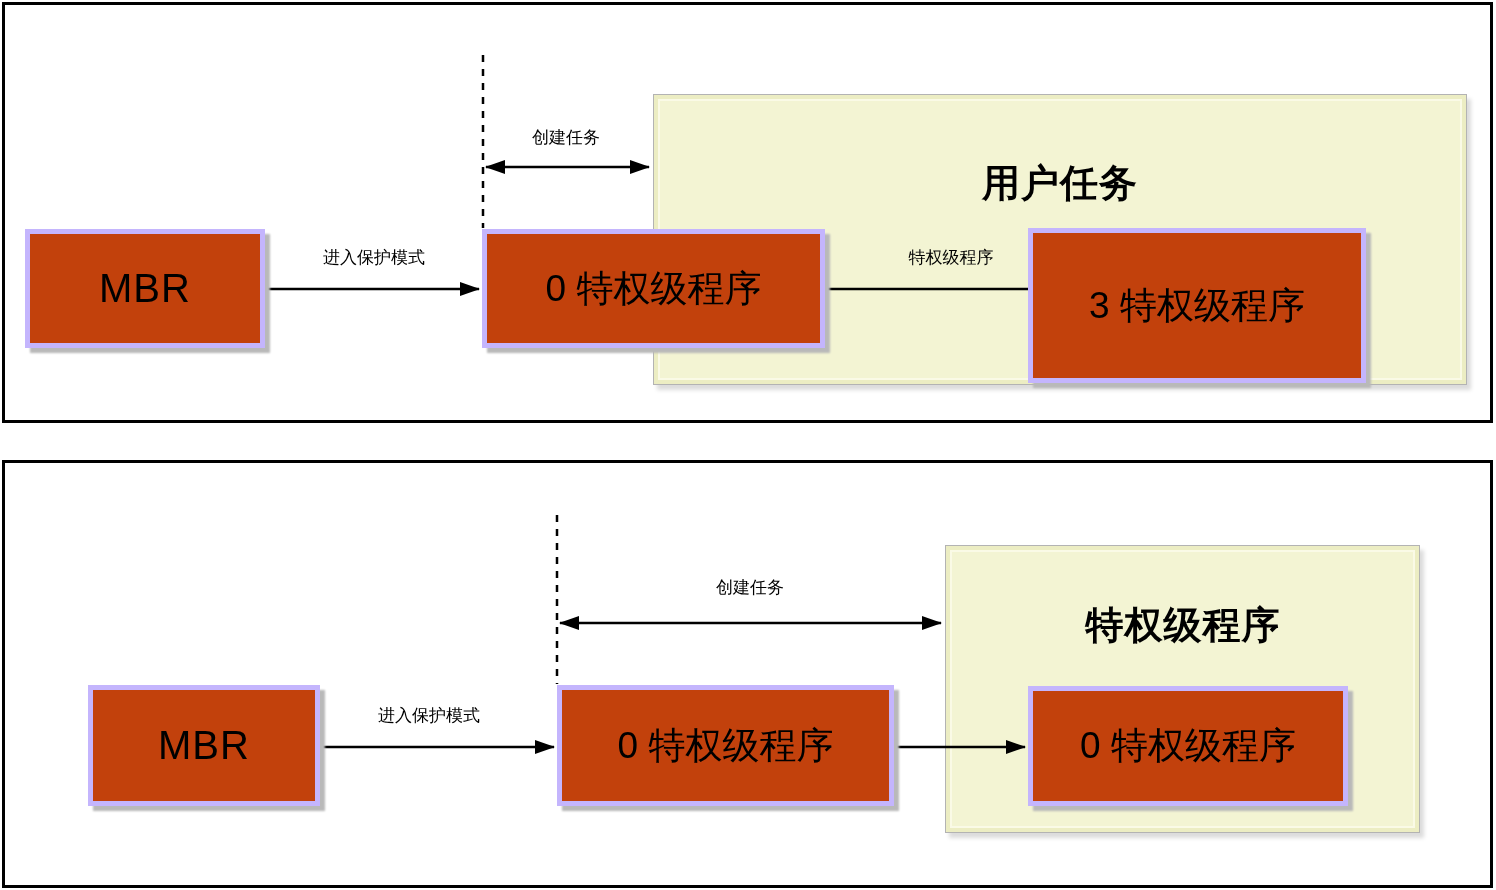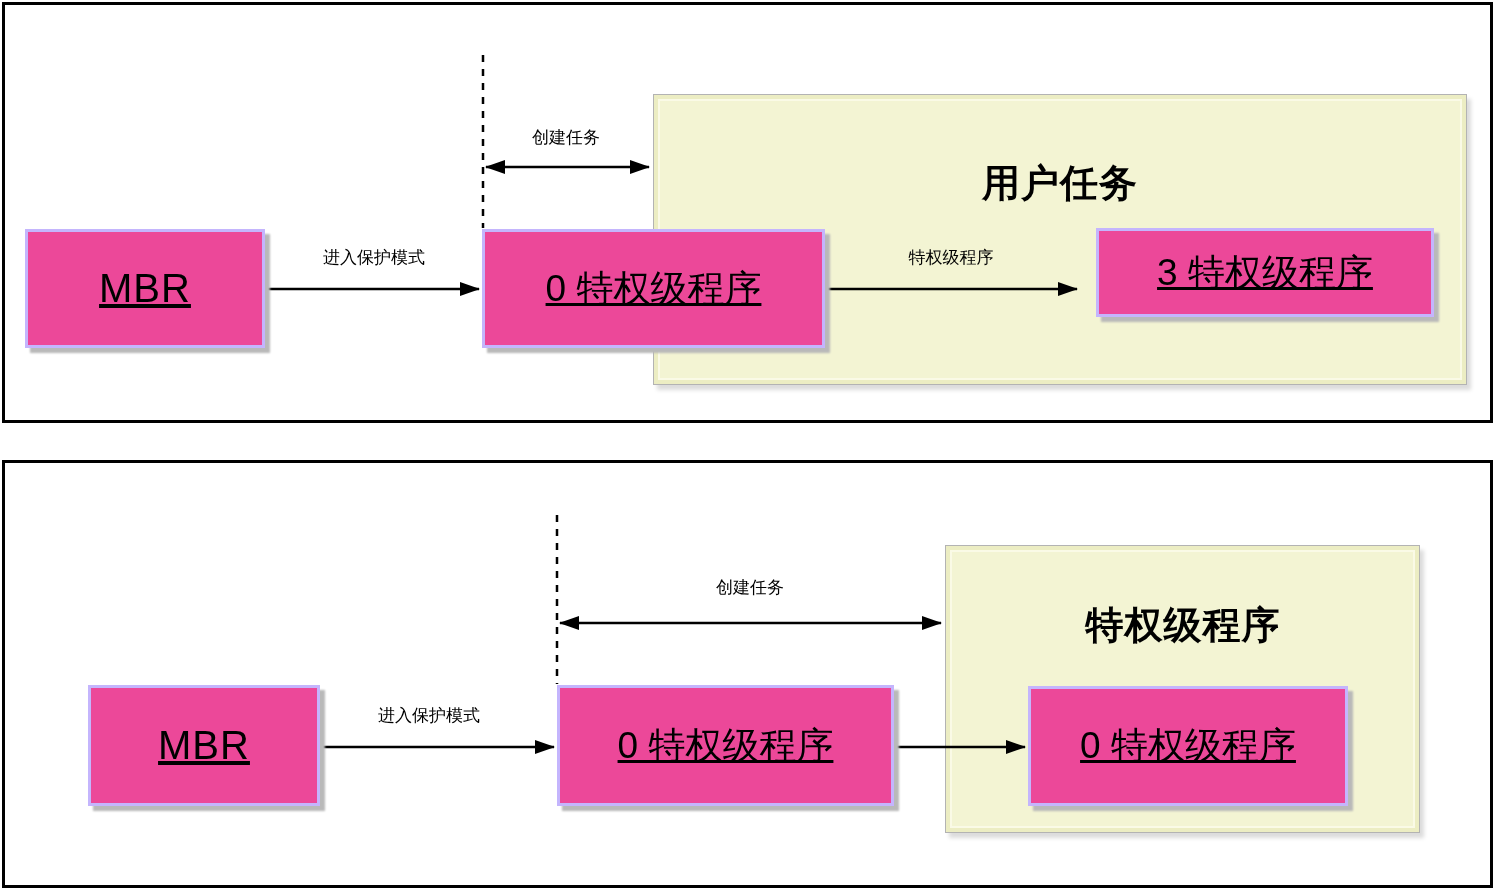--- a/index.html
+++ b/index.html
@@ -22,29 +22,29 @@
   .region-top{left:653px;top:94px;width:814px;height:291px;}
   .region-bottom{left:945px;top:545px;width:475px;height:288px;}
   .region-title{
     position:absolute;transform:translateX(-50%);
     font-size:38px;font-weight:bold;white-space:nowrap;letter-spacing:1px;
   }
   .rt-top{left:1060px;top:134px;margin-top:24px;}
   .rt-bottom{left:1183px;top:600px;}
   .overlay{position:absolute;left:0;top:0;pointer-events:none;}
   .node{
-    position:absolute;box-sizing:border-box;background:#ec4899;
-    border:3px solid #c4b5fd;box-shadow:5px 5px 2px #b9b9b9;
+    position:absolute;box-sizing:border-box;background:#c2410c;
+    border:5px solid #c4b5fd;box-shadow:5px 5px 2px #b9b9b9;
     display:flex;align-items:center;justify-content:center;
-    font-size:37px;white-space:nowrap;text-decoration:underline;
+    font-size:37px;white-space:nowrap;
   }
   .node-mbr{font-size:40px;letter-spacing:1px;}
   .n1{left:25px;top:229px;width:240px;height:119px;}
   .n2{left:482px;top:229px;width:343px;height:119px;}
-  .n3{left:1096px;top:228px;width:338px;height:89px;}
+  .n3{left:1028px;top:228px;width:338px;height:155px;}
   .n4{left:88px;top:685px;width:232px;height:121px;}
   .n5{left:557px;top:685px;width:337px;height:121px;}
   .n6{left:1028px;top:686px;width:320px;height:120px;}
   .edge-label{
     position:absolute;transform:translateX(-50%);
     font-size:17px;white-space:nowrap;
   }
   .el-t-create{left:566px;top:126px;}
   .el-t-enter{left:374px;top:246px;}
   .el-t-fake{left:951px;top:246px;}

